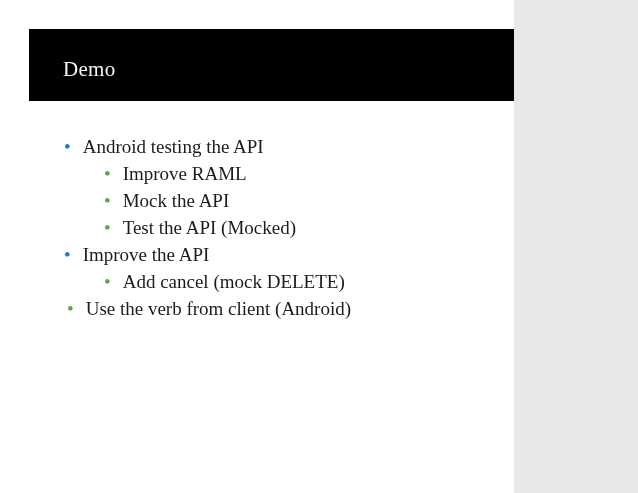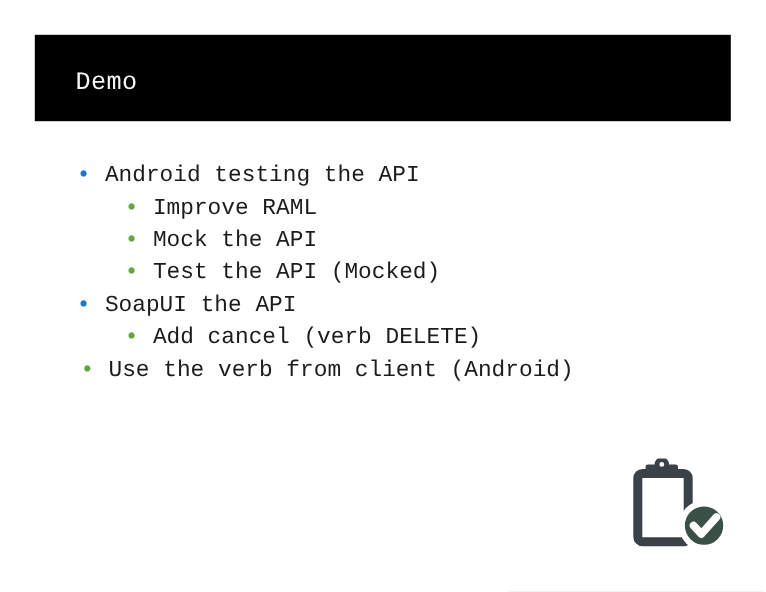--- a/index.html
+++ b/index.html
@@ -2,25 +2,25 @@
 <html style="--background: #ffffff; --header-bg: #000000; --header-text: #f5f5f5; --body-text: #1c1c1c; --bullet-blue: #1e78c8; --bullet-green: #62a53f; --icon-charcoal: #3b4247; --icon-circle: #3a4f45;"><head>
 <meta charset="utf-8">
 <style>
   html, body {
     margin: 0;
     padding: 0;
     background: #e8e8e8;
   }
   .slide {
     position: relative;
-    width: 638px;
+    width: 514px;
     height: 493px;
     background: var(--background, #ffffff);
     overflow: hidden;
-    font-family: Liberation Mono, monospace;
+    font-family: Liberation Serif, serif;
   }
   .title-bar {
     position: absolute;
     left: 29px;
     top: 29px;
     width: 580px;
     height: 72px;
     background: var(--header-bg, #000000);
     display: flex;
     align-items: center;
@@ -105,25 +105,25 @@
     <div class="row l2">
       <span class="bullet" style="color: rgb(98, 165, 63);">•</span>
       <span class="txt">Mock the API</span>
     </div>
     <div class="row l2">
       <span class="bullet" style="color: rgb(98, 165, 63);">•</span>
       <span class="txt">Test the API (Mocked)</span>
     </div>
     <div class="row l1">
       <span class="bullet" style="color: rgb(30, 120, 200);">•</span>
-      <span class="txt">SoapUI the API</span>
+      <span class="txt">Improve the API</span>
     </div>
     <div class="row l2">
       <span class="bullet" style="color: rgb(98, 165, 63);">•</span>
-      <span class="txt">Add cancel (verb DELETE)</span>
+      <span class="txt">Add cancel (mock DELETE)</span>
     </div>
     <div class="row l1 shift">
       <span class="bullet" style="color: rgb(98, 165, 63);">•</span>
       <span class="txt">Use the verb from client (Android)</span>
     </div>
   </div>
 
   <div class="clipboard-icon">
     <svg width="96" height="86" viewBox="0 0 96 86" xmlns="http://www.w3.org/2000/svg">
       <rect class="ic-board" x="7.5" y="12.5" width="42" height="57" rx="4"></rect>

